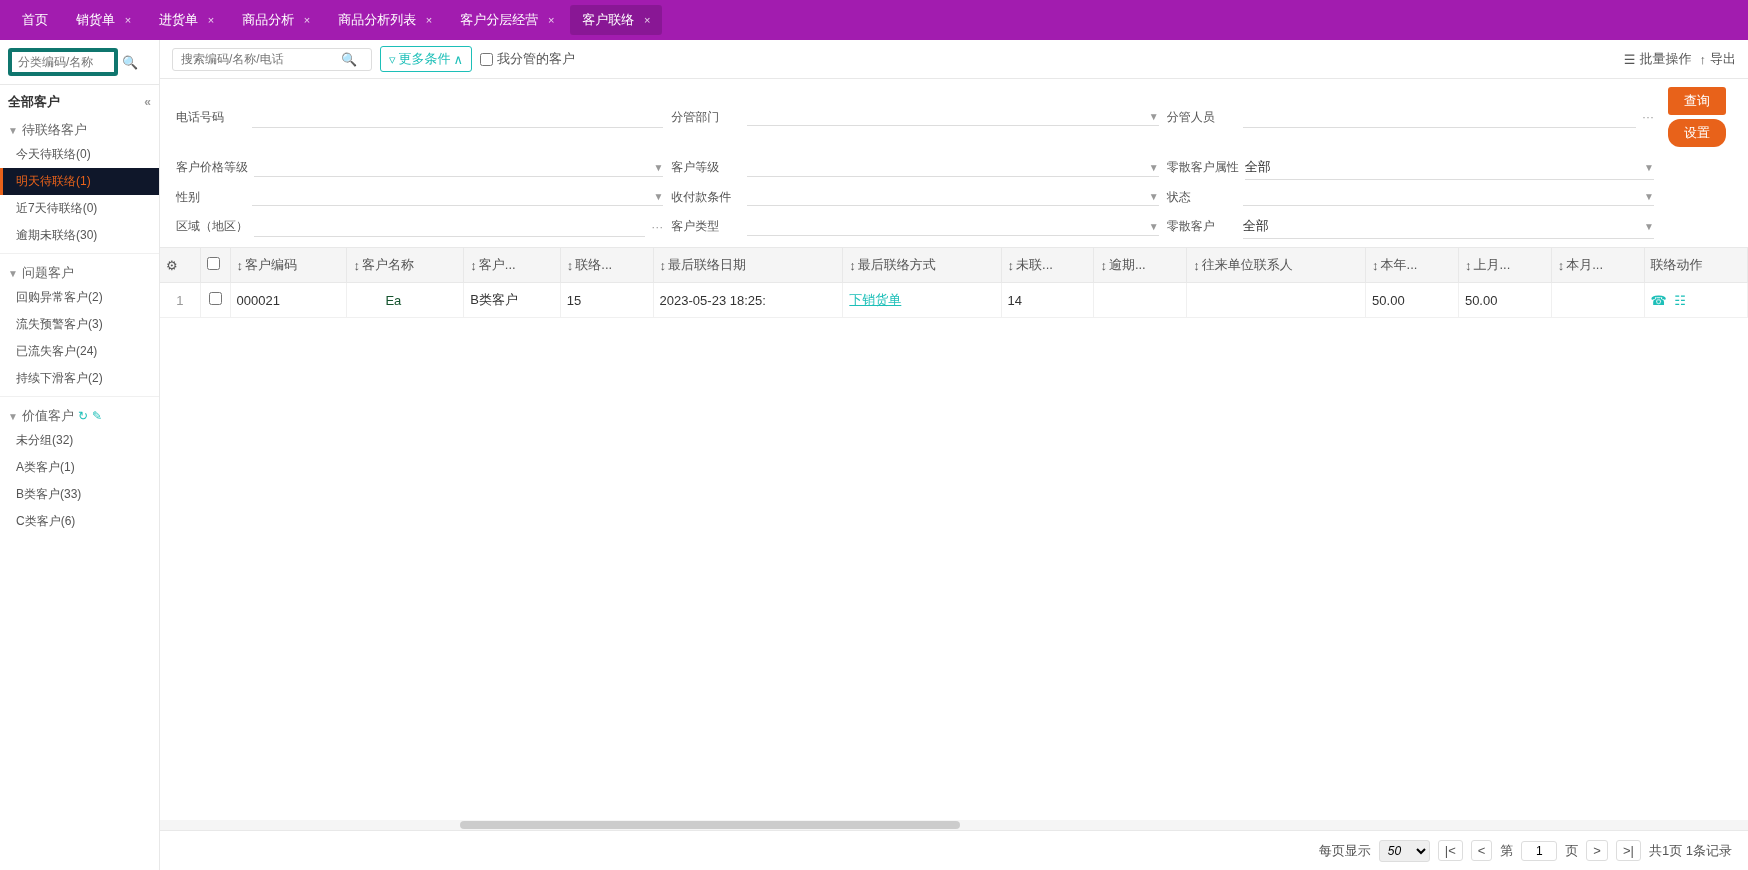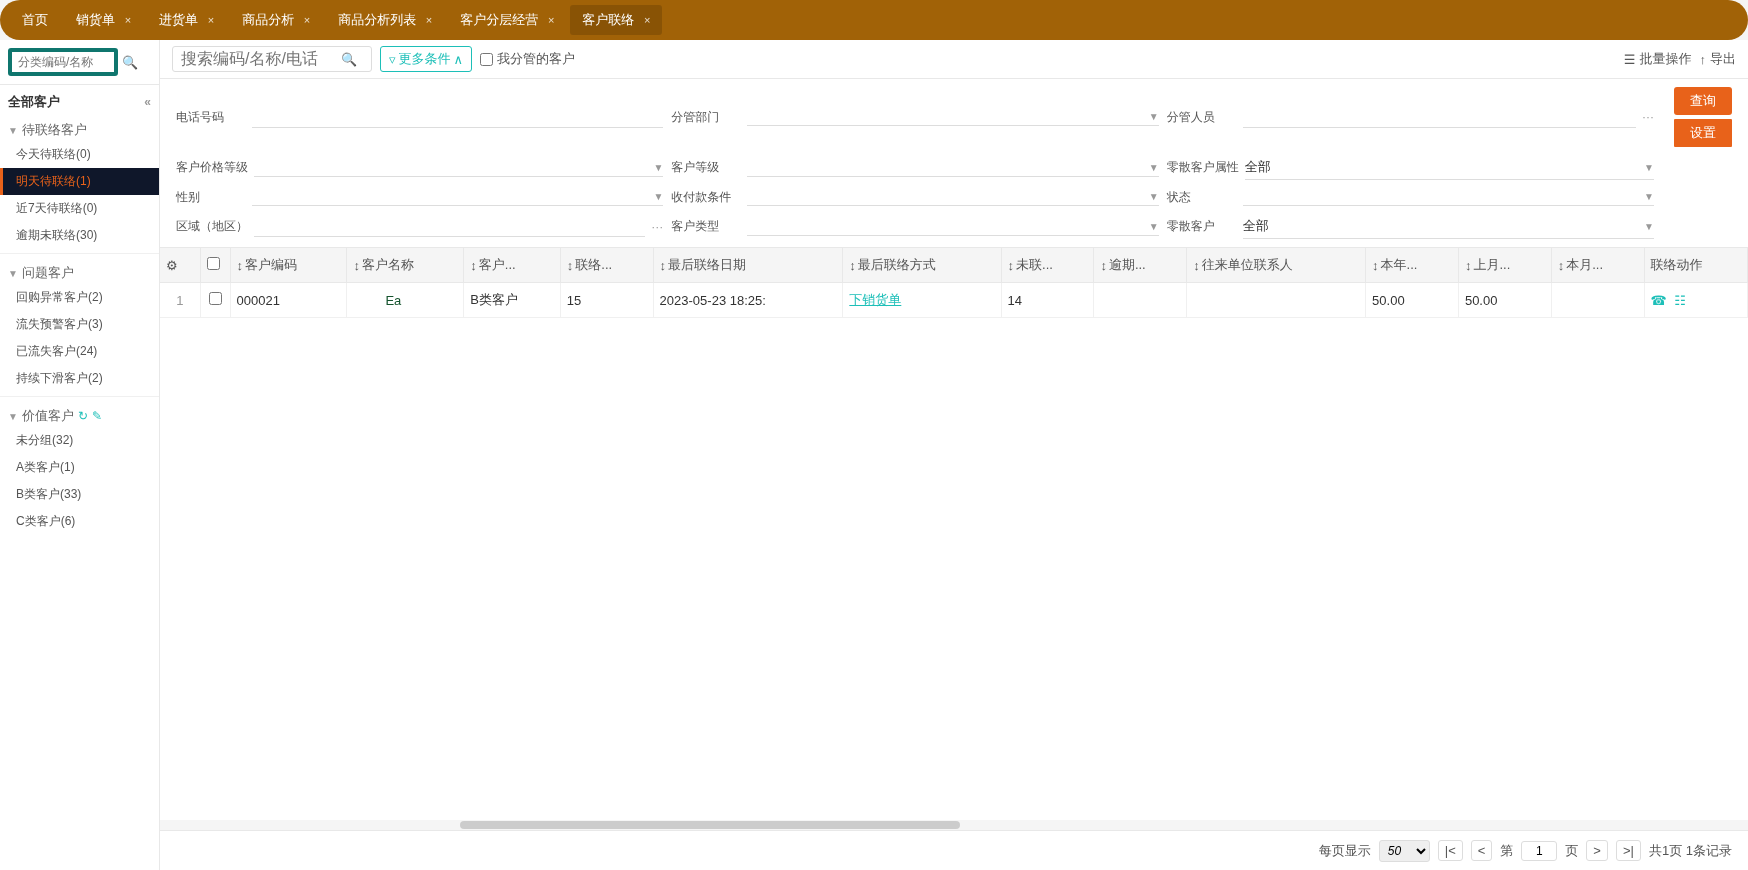--- a/index.html
+++ b/index.html
@@ -1,26 +1,25 @@
 <!DOCTYPE html>
 <html><head>
   <meta charset="utf-8">
   <style>
     * { box-sizing: border-box; margin: 0; padding: 0; font-family: 'Microsoft YaHei', Arial, sans-serif; font-size: 13px; }
     body { background: #f5f5f5; overflow: hidden; }
 
     
     .top-nav {
-      background: #a16207;
+      background: #a21caf;
       height: 40px;
       display: flex;
       align-items: center;
       padding: 0 10px;
       gap: 4px;
-      border-radius: 20px;
     }
     .nav-item {
       color: #fff;
       padding: 6px 12px;
       cursor: pointer;
       border-radius: 3px;
       white-space: nowrap;
       font-size: 13px;
     }
     .nav-item.active { background: rgba(0,0,0,0.15); }
@@ -109,21 +108,21 @@
       display: flex;
       align-items: center;
       border: 1px solid #ddd;
       border-radius: 3px;
       padding: 3px 8px;
       width: 200px;
     }
     .search-input-wrap input {
       border: none;
       outline: none;
-      font-size: 16px;
+      font-size: 12px;
       width: 160px;
       color: #999;
     }
     .more-conditions {
       color: #1dbfb8;
       cursor: pointer;
       display: flex;
       align-items: center;
       gap: 3px;
       font-size: 12px;
@@ -204,37 +203,37 @@
       display: flex;
       align-items: center;
       justify-content: space-between;
     }
     .filter-select-arrow { color: #999; font-size: 10px; }
     .filter-dots { color: #999; font-size: 12px; cursor: pointer; }
     .filter-action-col {
       display: flex;
       flex-direction: column;
       gap: 4px;
-      align-items: flex-end;
+      align-items: center;
       width: 70px;
     }
     .btn-query {
       background: #e8621a;
       color: #fff;
       border: none;
       border-radius: 3px;
       padding: 5px 16px;
       cursor: pointer;
       font-size: 13px;
     }
     .btn-settings {
       background: #e8621a;
       color: #fff;
       border: none;
-      border-radius: 1px;
+      border-radius: 12px;
       padding: 5px 16px;
       cursor: pointer;
       font-size: 13px;
     }
 
     
     .table-area {
       flex: 1;
       overflow: auto;
       background: #fff;

